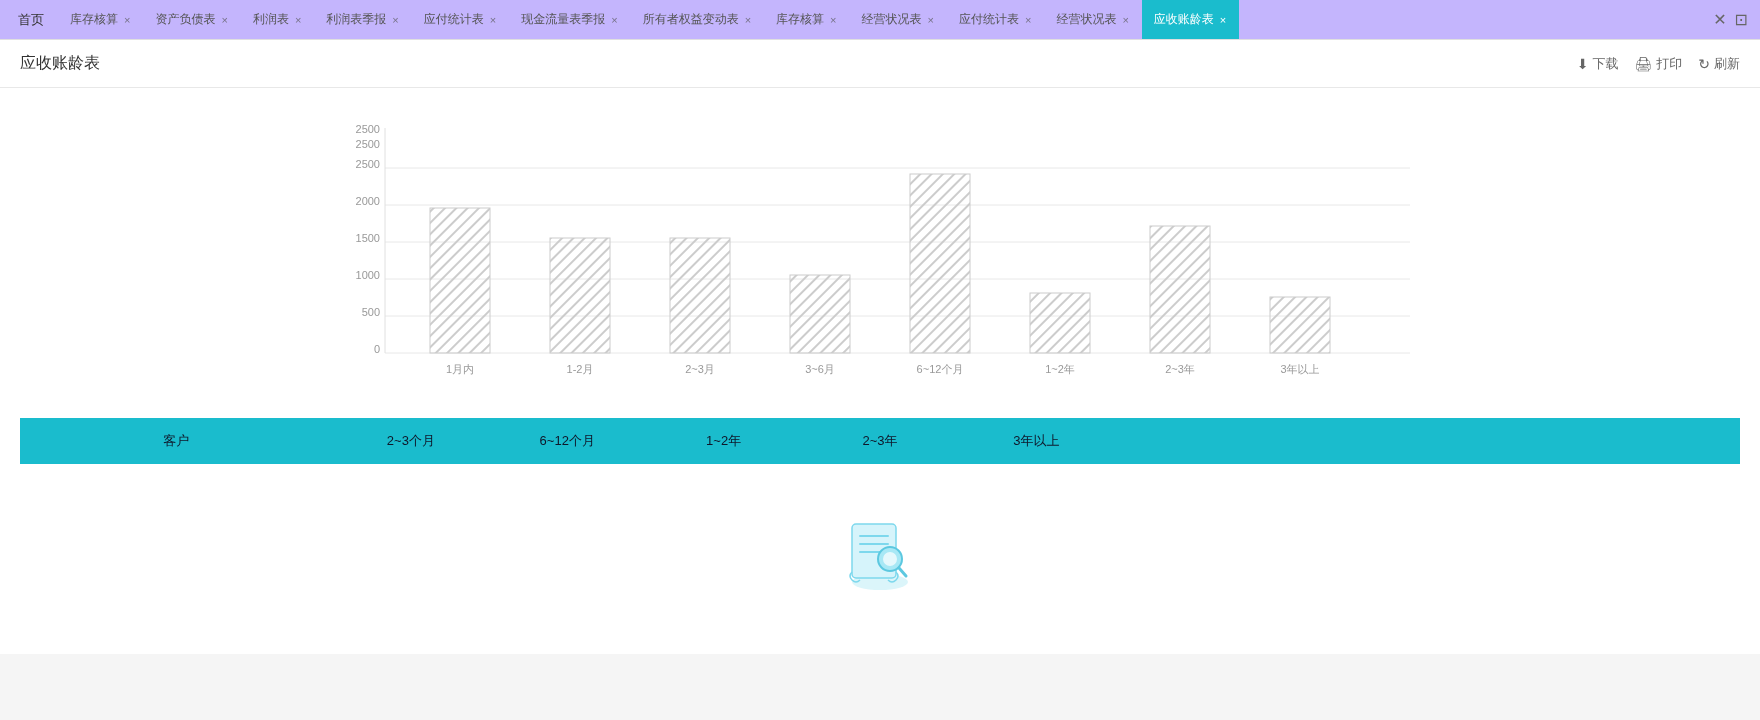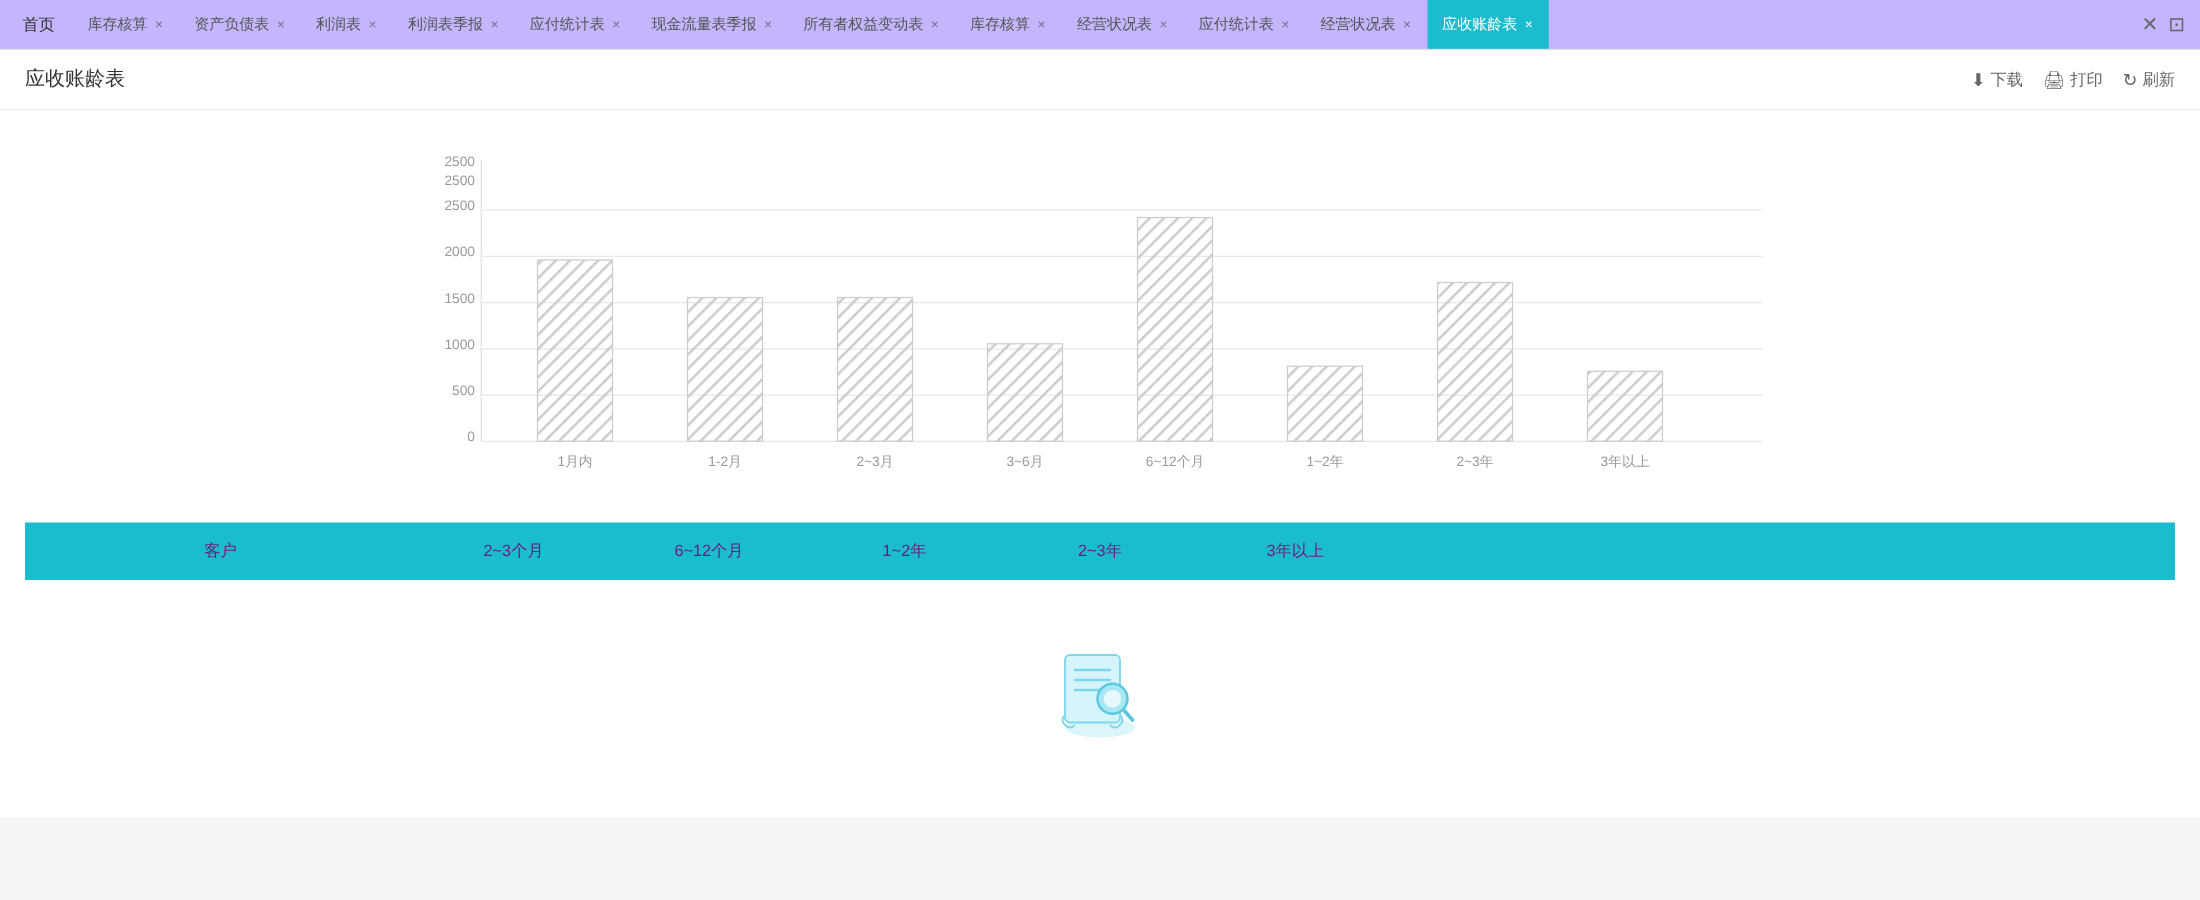--- a/index.html
+++ b/index.html
@@ -106,21 +106,21 @@
       width: 100%;
       display: flex;
       justify-content: center;
     }
 
     
     .table-header {
       display: grid;
       grid-template-columns: 2fr 1fr 1fr 1fr 1fr 1fr 1fr 1fr 1fr 1fr;
       background: #1abccd;
-      color: #701a75;
+      color: #0f172a;
       font-size: 13px;
       margin-top: 0;
     }
     .table-header-cell {
       padding: 14px 8px;
       text-align: center;
       font-weight: normal;
     }
 
     

